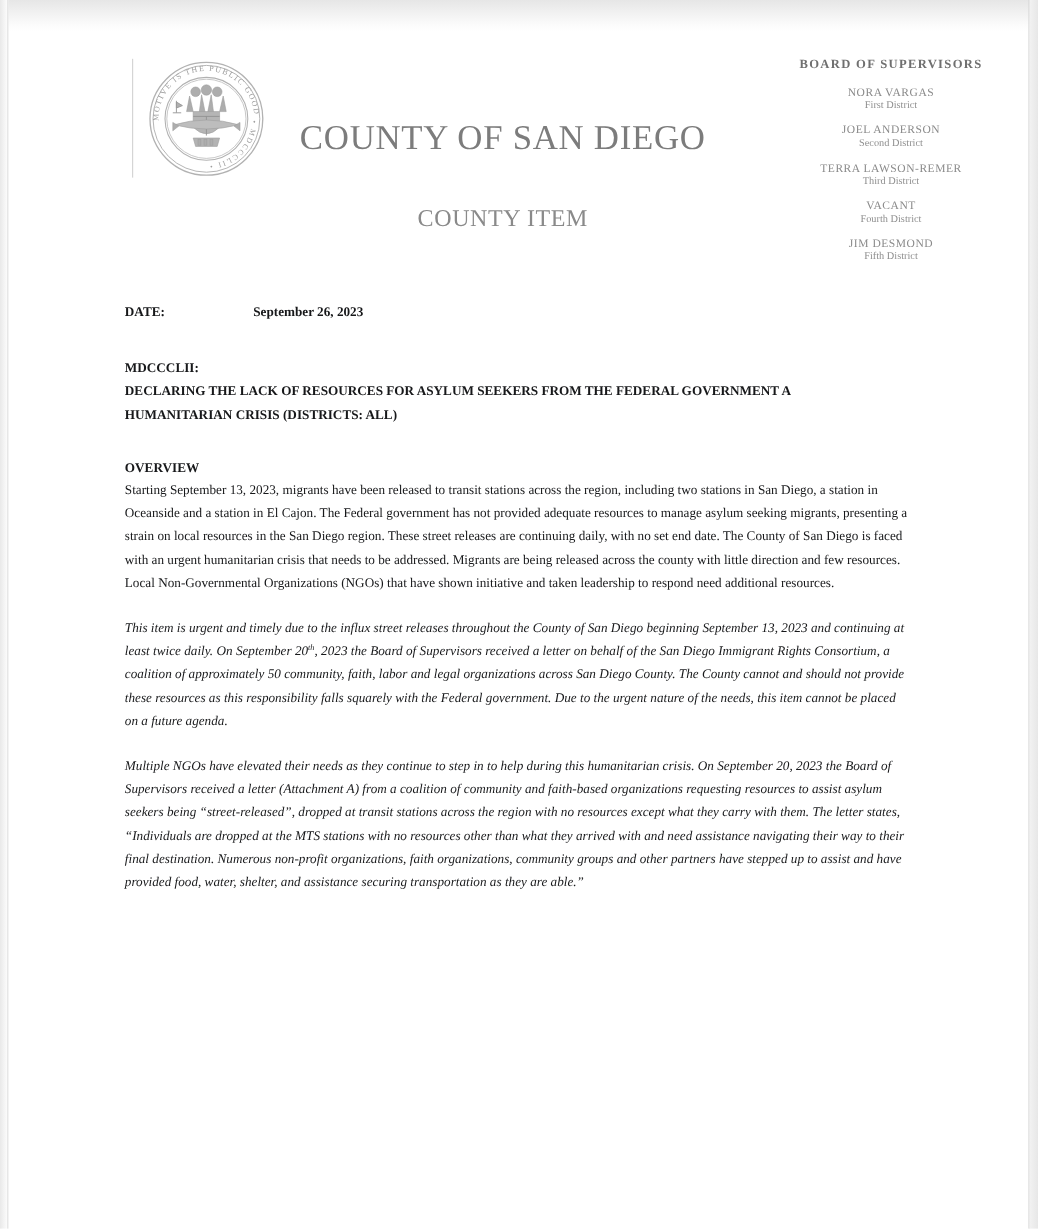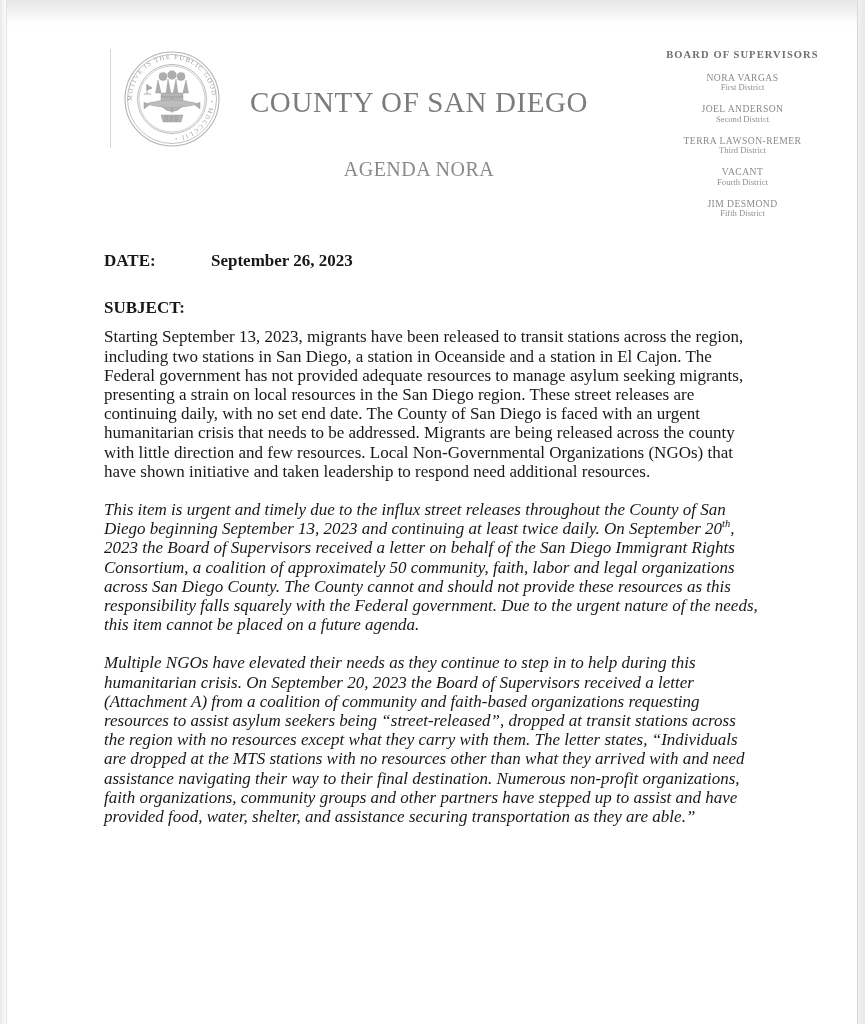--- a/index.html
+++ b/index.html
@@ -87,21 +87,21 @@
     left: 16px;
     top: 3px;
     width: 104px;
     height: 104px;
   }
   .seal-wrap svg { display: block; }
 
   .title-block {
     position: absolute;
     left: 120px;
-    top: 0;
+    top: 13px;
     width: 390px;
     text-align: center;
   }
   .org-title {
     font-size: 29px;
     letter-spacing: 0.6px;
     color: #7c7c7c;
     line-height: 1;
     margin-top: 44px;
     white-space: nowrap;
@@ -145,21 +145,21 @@
     display: block;
   }
 
   
   .doc-body {
     position: absolute;
     left: 104px;
     top: 251px;
     width: 655px;
     color: #17181a;
-    font-size: 17px;
+    font-size: 11px;
     line-height: 19.2px;
   }
   .meta-row {
     display: flex;
     margin-bottom: 28px;
   }
   .meta-label {
     font-weight: bold;
     width: 107px;
     flex: 0 0 107px;
@@ -173,21 +173,21 @@
   }
   .subject-text {
     font-weight: bold;
     width: 640px;
   }
   .section-heading {
     font-weight: bold;
     margin-top: 25px;
   }
   .para {
-    margin-top: 10px;
+    margin-top: 0;
     margin-bottom: 0;
     text-align: left;
   }
   .para + .para { margin-top: 19px; font-style: italic; }
   sup {
     font-size: 0.62em;
     vertical-align: super;
     line-height: 0;
   }
 </style>
@@ -252,21 +252,21 @@
             <path d="M41 68 L63 68 L61 75 L43 75 Z" fill="#b3b3b3"></path>
             <rect x="45" y="69" width="2.4" height="5"></rect>
             <rect x="50" y="69" width="2.4" height="5"></rect>
             <rect x="55" y="69" width="2.4" height="5"></rect>
           </g>
         </svg>
       </div>
 
       <div class="title-block">
         <div class="org-title">COUNTY OF SAN DIEGO</div>
-        <div class="doc-kind">AGENDA NORA</div>
+        <div class="doc-kind">COUNTY ITEM</div>
       </div>
 
       <div class="bos-block">
         <div class="bos-heading">BOARD OF SUPERVISORS</div>
 
         <div class="bos-member">
           <span class="bos-name">NORA VARGAS</span>
           <span class="bos-district">First District</span>
         </div>
         <div class="bos-member">
@@ -289,22 +289,24 @@
     </div>
 
     <div class="doc-body">
 
       <div class="meta-row">
         <span class="meta-label">DATE:</span>
         <span class="meta-value-bold">September 26, 2023</span>
       </div>
 
 
-      <div class="subject-label">SUBJECT:</div>
-
+      <div class="subject-label">MDCCCLII:</div>
+      <div class="subject-text">DECLARING THE LACK OF RESOURCES FOR ASYLUM SEEKERS FROM THE FEDERAL GOVERNMENT A HUMANITARIAN CRISIS (DISTRICTS: ALL)</div>
+
+      <div class="section-heading">OVERVIEW</div>
 
       <p class="para">Starting September 13, 2023, migrants have been released to transit stations across the region, including two stations in San Diego, a station in Oceanside and a station in El Cajon. The Federal government has not provided adequate resources to manage asylum seeking migrants, presenting a strain on local resources in the San Diego region. These street releases are continuing daily, with no set end date. The County of San Diego is faced with an urgent humanitarian crisis that needs to be addressed. Migrants are being released across the county with little direction and few resources. Local Non-Governmental Organizations (NGOs) that have shown initiative and taken leadership to respond need additional resources.</p>
 
       <p class="para"><span>This item is urgent and timely due to the influx street releases throughout the County of San Diego beginning September 13, 2023 and continuing at least twice daily. On September 20</span><sup>th</sup><span>, 2023 the Board of Supervisors received a letter on behalf of the San Diego Immigrant Rights Consortium, a coalition of approximately 50 community, faith, labor and legal organizations across San Diego County. The County cannot and should not provide these resources as this responsibility falls squarely with the Federal government. Due to the urgent nature of the needs, this item cannot be placed on a future agenda.</span></p>
 
       <p class="para">Multiple NGOs have elevated their needs as they continue to step in to help during this humanitarian crisis.  On September 20, 2023 the Board of Supervisors received a letter (Attachment A) from a coalition of community and faith-based organizations requesting resources to assist asylum seekers being “street-released”, dropped at transit stations across the region with no resources except what they carry with them. The letter states, “Individuals are dropped at the MTS stations with no resources other than what they arrived with and need assistance navigating their way to their final destination. Numerous non-profit organizations, faith organizations, community groups and other partners have stepped up to assist and have provided food, water, shelter, and assistance securing transportation as they are able.”</p>
 
 
     </div>
   </div>

